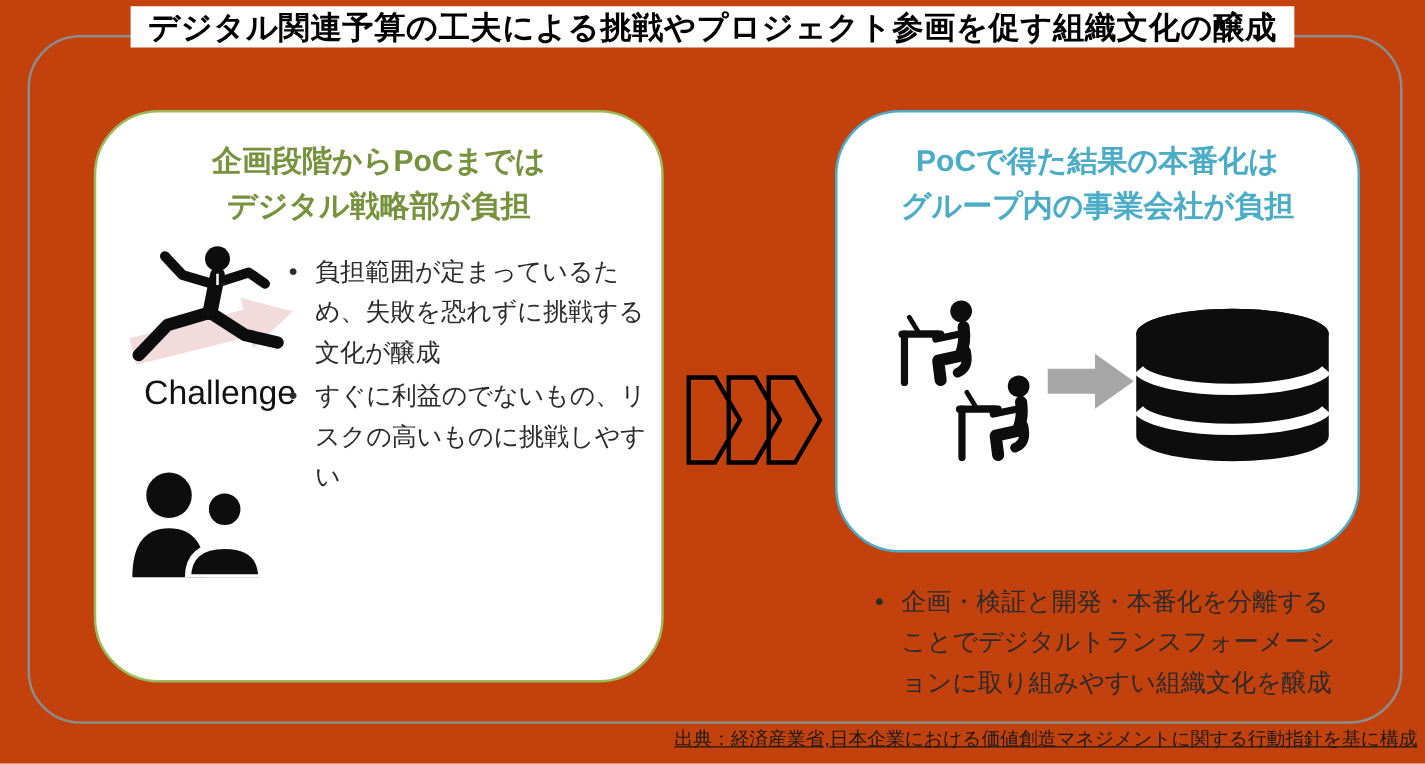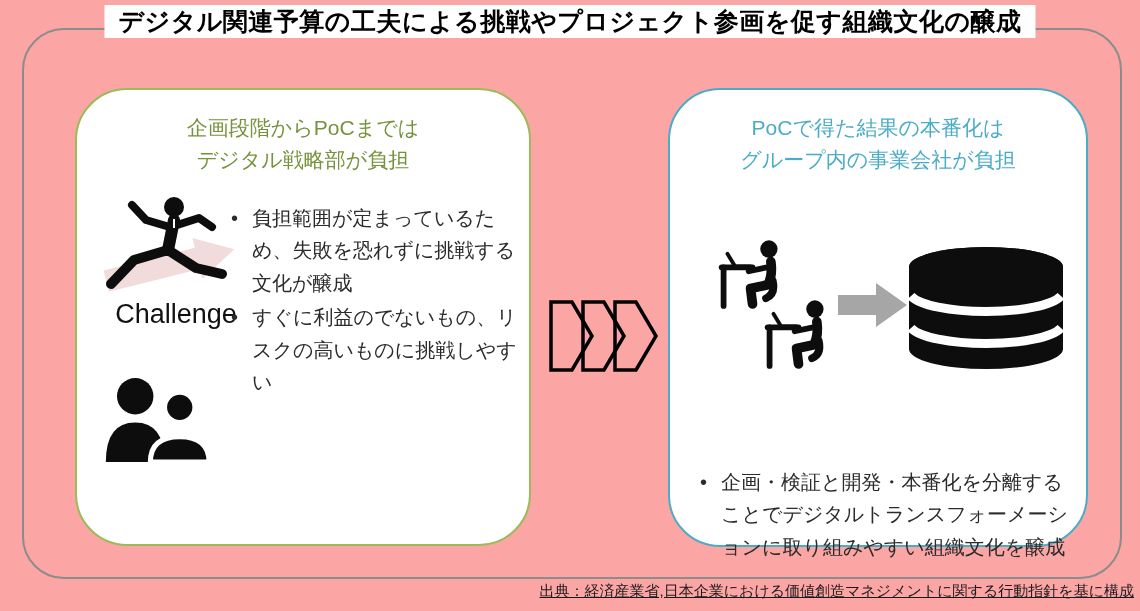--- a/index.html
+++ b/index.html
@@ -1,31 +1,31 @@
 <!DOCTYPE html>
 <html style="--outer-border: #8c8c8c; --left-border: #9BBB59; --left-title: #76923C; --right-border: #4BACC6; --right-title: #4BACC6;"><head>
 <meta charset="utf-8">
 <style>
   html,body{margin:0;padding:0;background:#ffffff;font-family:"Liberation Sans","DejaVu Sans",sans-serif;}
-  .stage{position:relative;width:1140px;height:611px;background:#fca5a5;overflow:hidden;color:#1a1a1a;}
+  .stage{position:relative;width:1140px;height:611px;background:#c2410c;overflow:hidden;color:#1a1a1a;}
 
   
   .outer-box{position:absolute;left:22px;top:28px;width:1096px;height:547px;
     border:2px solid var(--outer-border,#8c8c8c);border-radius:42px;}
   .main-title{position:absolute;top:5px;left:50%;transform:translateX(-50%);
     background:#fff;padding:0 14px;font-size:25px;font-weight:bold;white-space:nowrap;
     color:#000;z-index:3;letter-spacing:0.5px;}
 
   
   .panel{position:absolute;box-sizing:border-box;background:#fff;}
   .panel-left{left:75px;top:88px;width:456px;height:458px;
     border:2px solid var(--left-border,#9BBB59);border-radius:52px;}
-  .panel-right{left:668px;top:88px;width:420px;height:459px;
+  .panel-right{left:668px;top:88px;width:420px;height:354px;
     border:2px solid var(--right-border,#4BACC6);border-radius:52px;}
-  .panel-title{margin-top:22px;text-align:center;font-size:21px;font-weight:normal;line-height:1.5;}
+  .panel-title{margin-top:22px;text-align:center;font-size:24px;font-weight:bold;line-height:1.5;}
   .panel-left .panel-title{color:var(--left-title,#76923C);}
   .panel-right .panel-title{color:var(--right-title,#4BACC6);}
 
   
   .icon-block{position:absolute;text-align:center;}
   .icon-label{font-size:27px;color:#111;margin-top:2px;line-height:1.1;}
 
   .challenge-block{left:14px;top:104px;width:170px;}
   .join-block{left:24px;top:286px;width:145px;}
 

